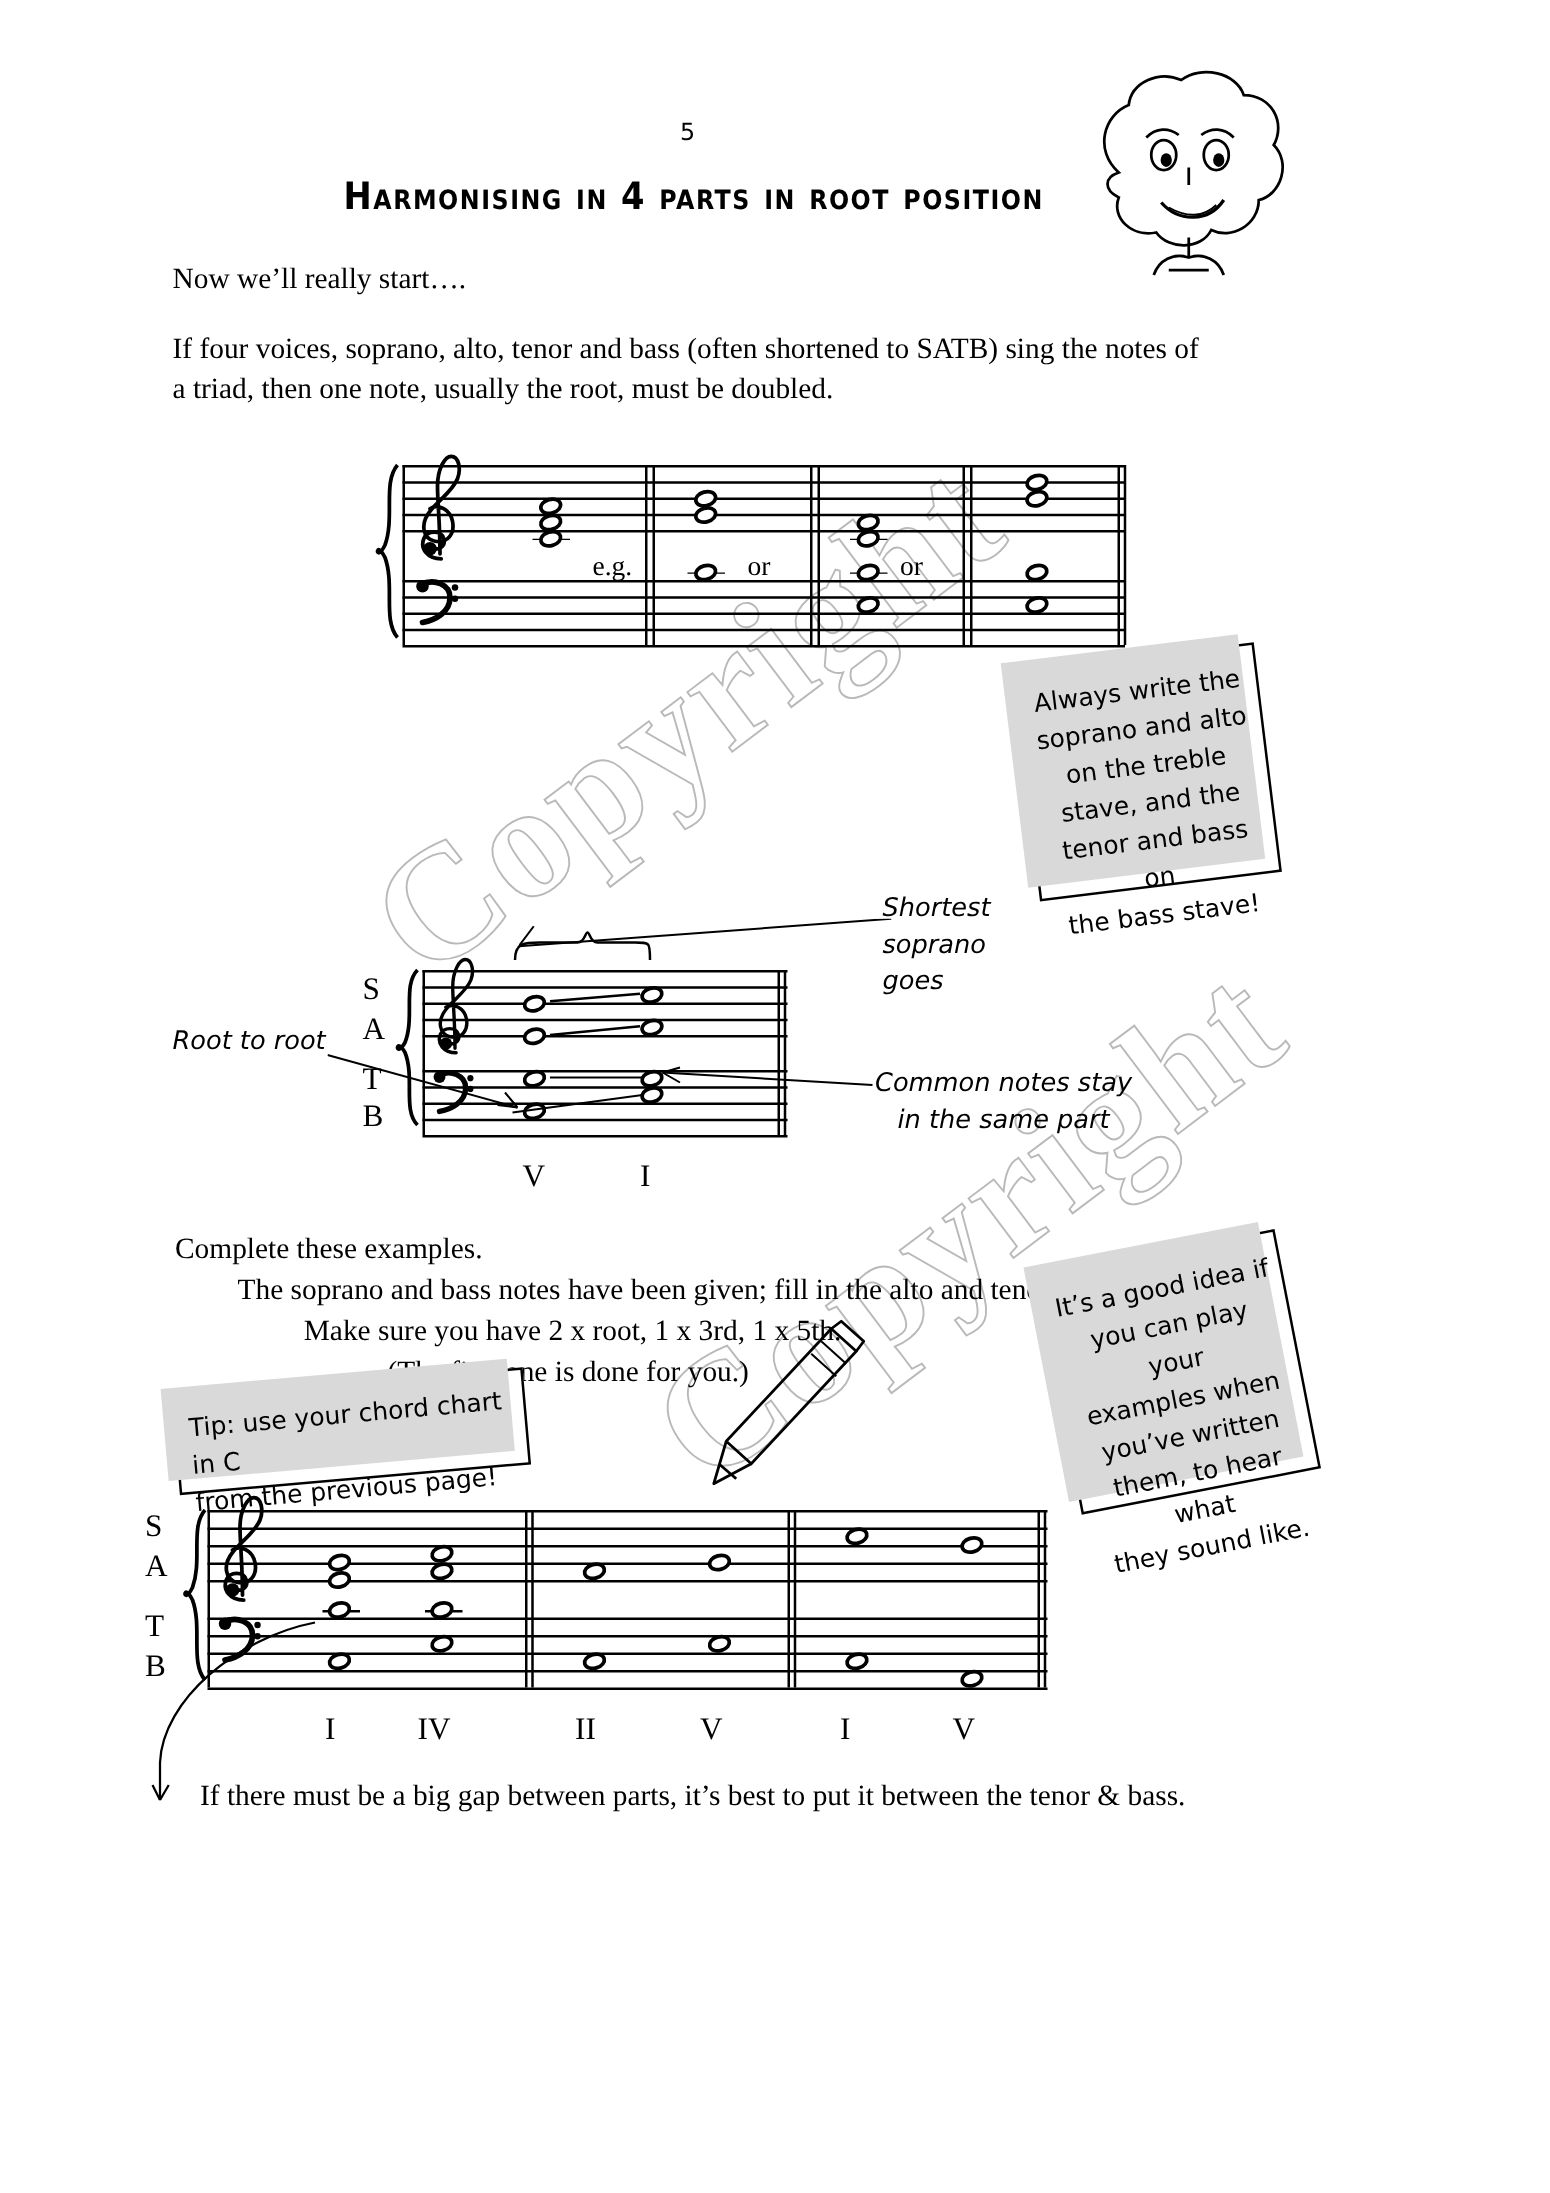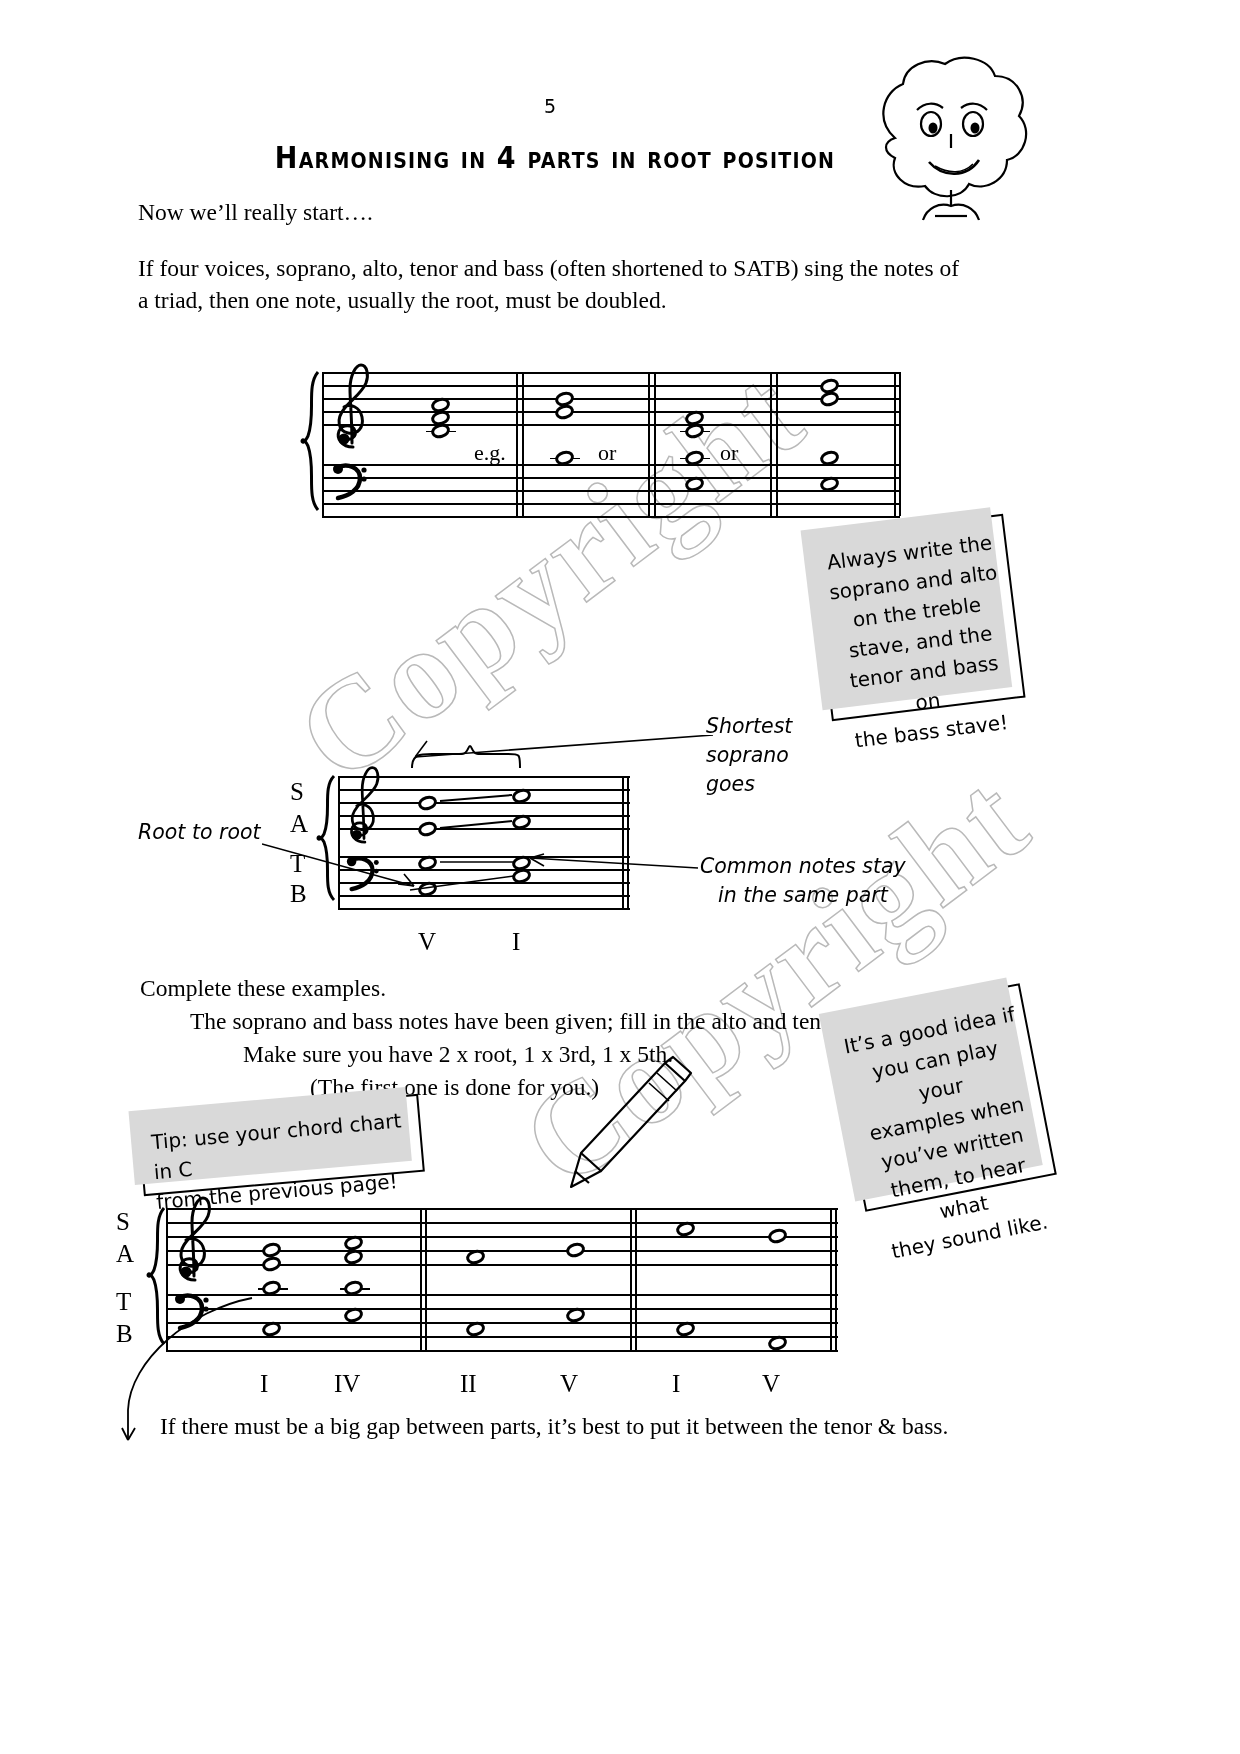--- a/index.html
+++ b/index.html
@@ -22,21 +22,21 @@
   }
   #page-title{
     position:absolute;left:0;top:142px;width:1110px;text-align:center;
     font-family:"DejaVu Sans", sans-serif;
     font-weight:bold;font-size:27px;
     letter-spacing:1.2px;
     transform:scaleY(1.12);
     font-variant:small-caps;
   }
 
-  .para{position:absolute;font-size:23.5px;line-height:32px;}
+  .para{position:absolute;font-size:23.5px;line-height:32px;margin-top:11px;}
   #para-intro{left:138px;top:196px;}
   #para-satb{left:138px;top:252px;width:830px;}
   #para-join{left:138px;top:588px;}
   #para-complete{left:140px;top:972px;}
   #para-given{left:190px;top:1005px;}
   #para-makesure{left:243px;top:1038px;}
   #para-firstdone{left:310px;top:1071px;}
   #para-gap{left:160px;top:1410px;}
 
   ul.rules{position:absolute;left:150px;top:616px;margin:0;padding:0;list-style:none;font-size:23.5px;line-height:32px;}

